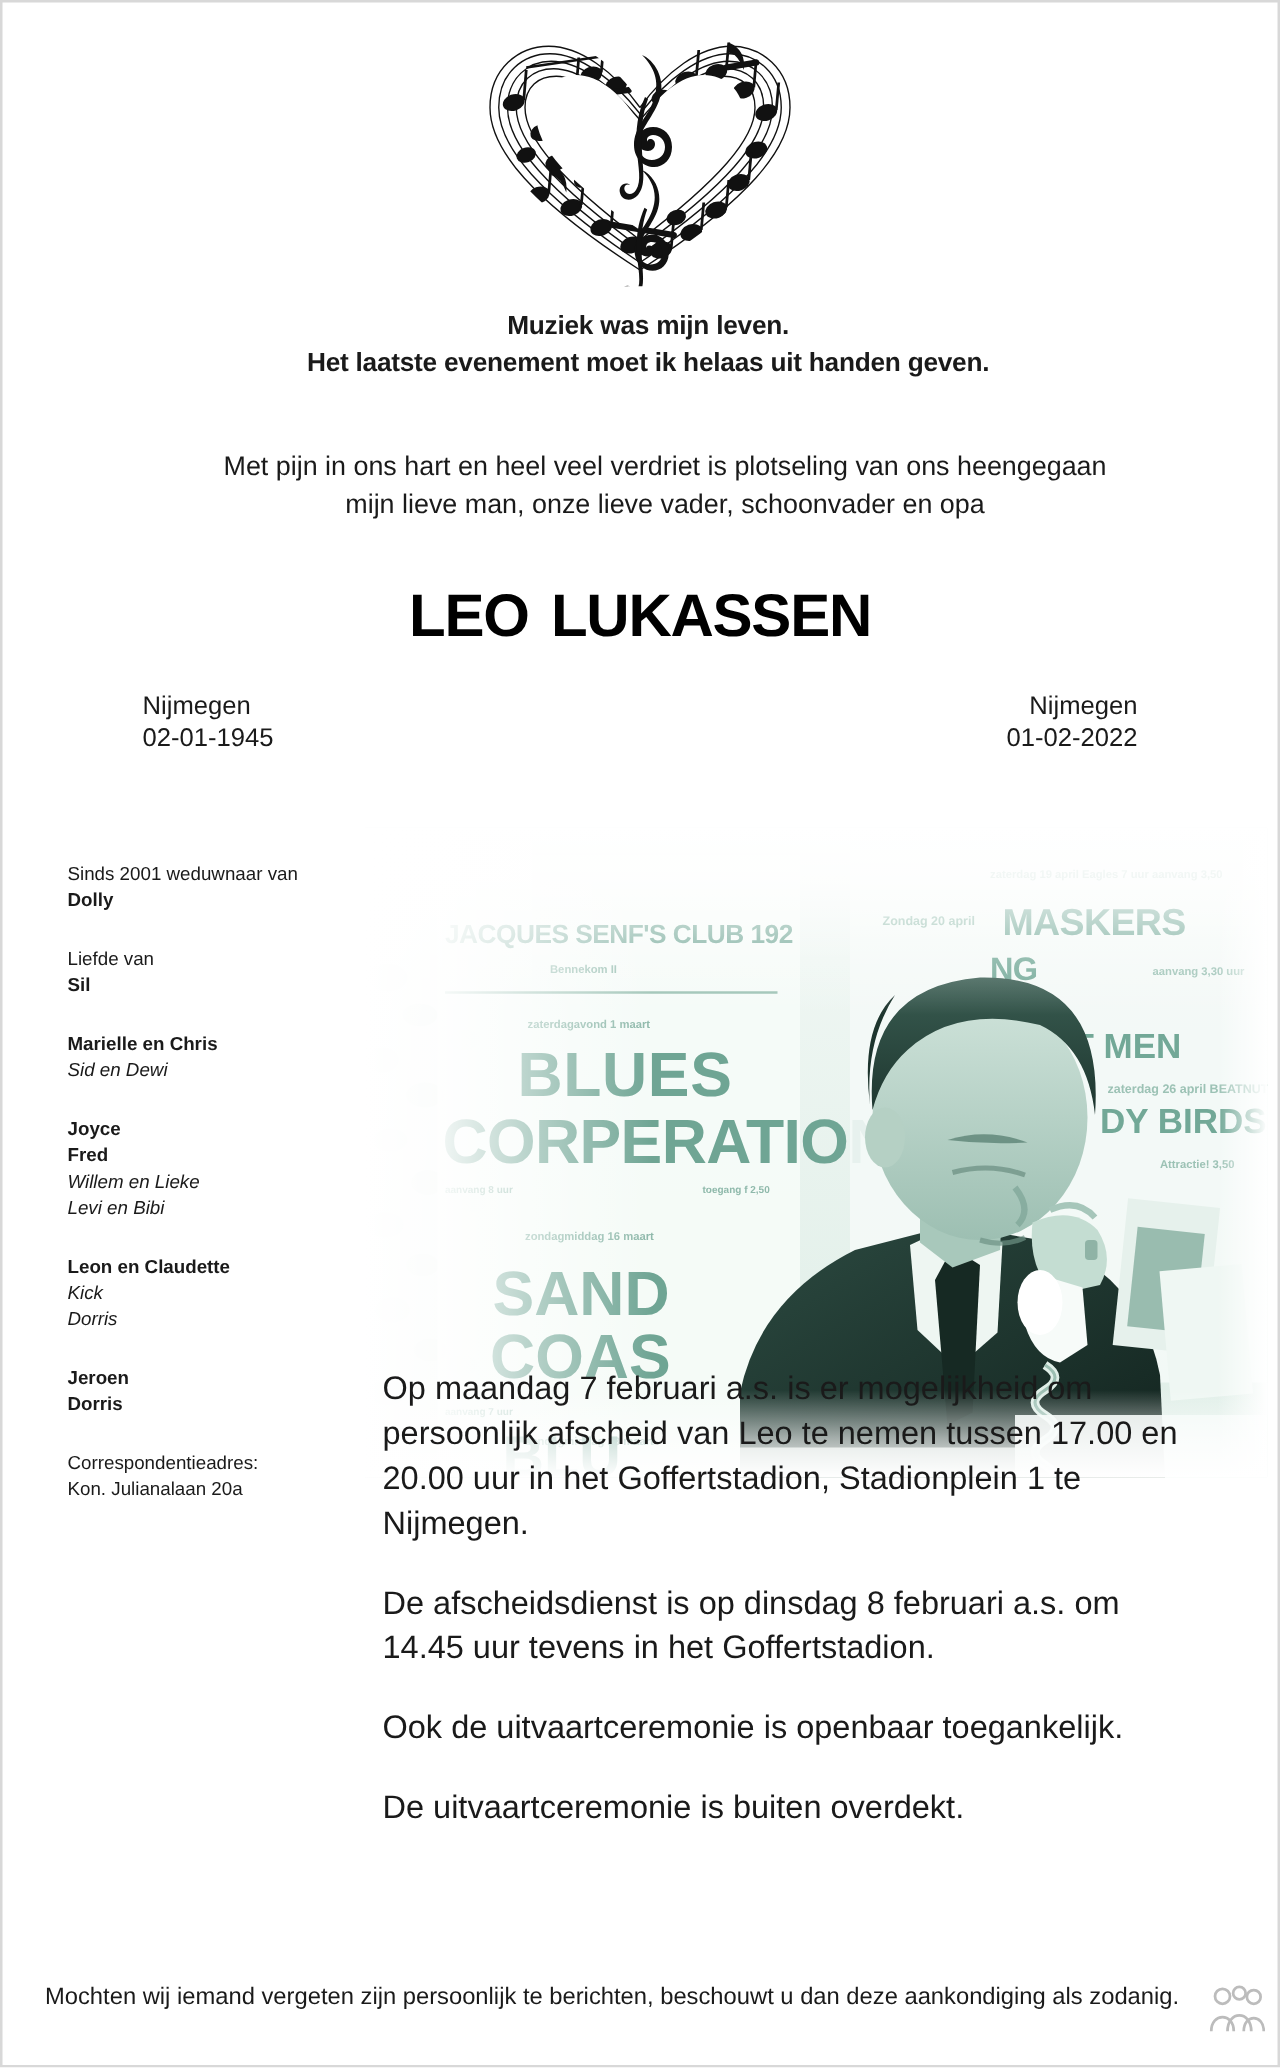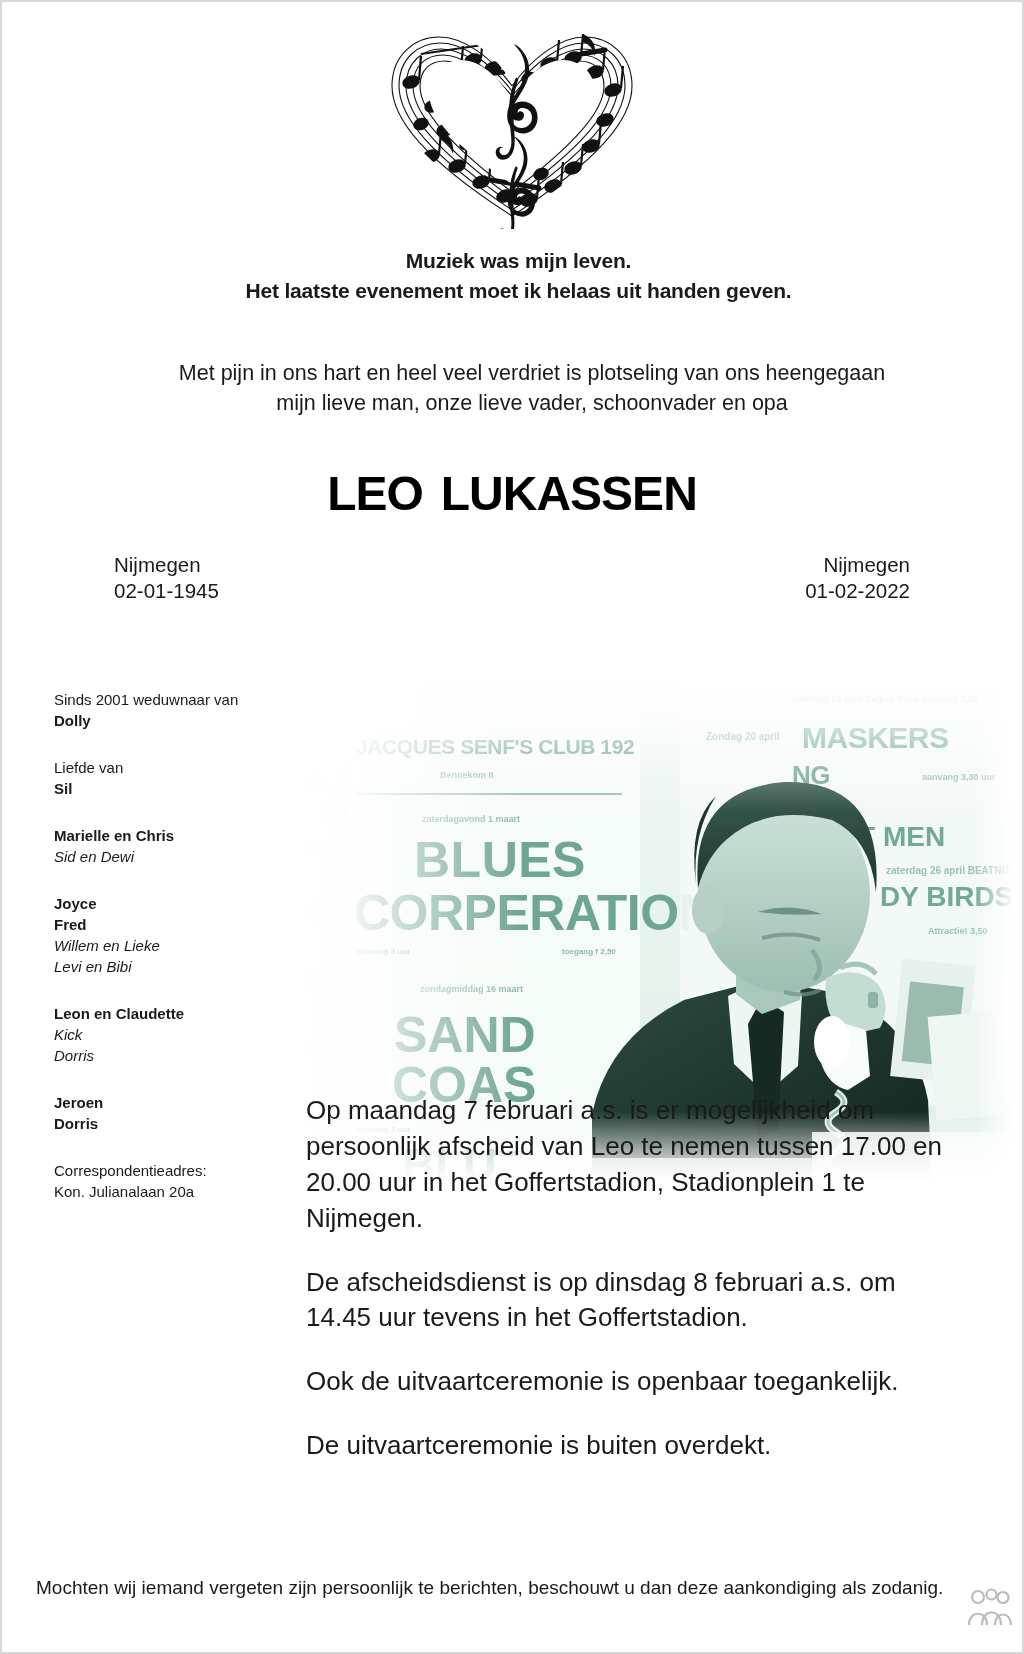--- a/index.html
+++ b/index.html
@@ -131,21 +131,21 @@
   .ln.b { font-weight:bold; }
   .ln.i { font-style:italic; }
 
   .para { margin-bottom:28px; }
   .para:last-child { margin-bottom:0; }
 
   .footer-note {
     position:absolute;
     left:34px;
     right:34px;
-    bottom:51px;
+    bottom:41px;
     font-size:19px;
     line-height:1.35;
     z-index:6;
   }
   .people-logo {
     position:absolute;
     right:10px;
     bottom:26px;
     z-index:7;
   }

